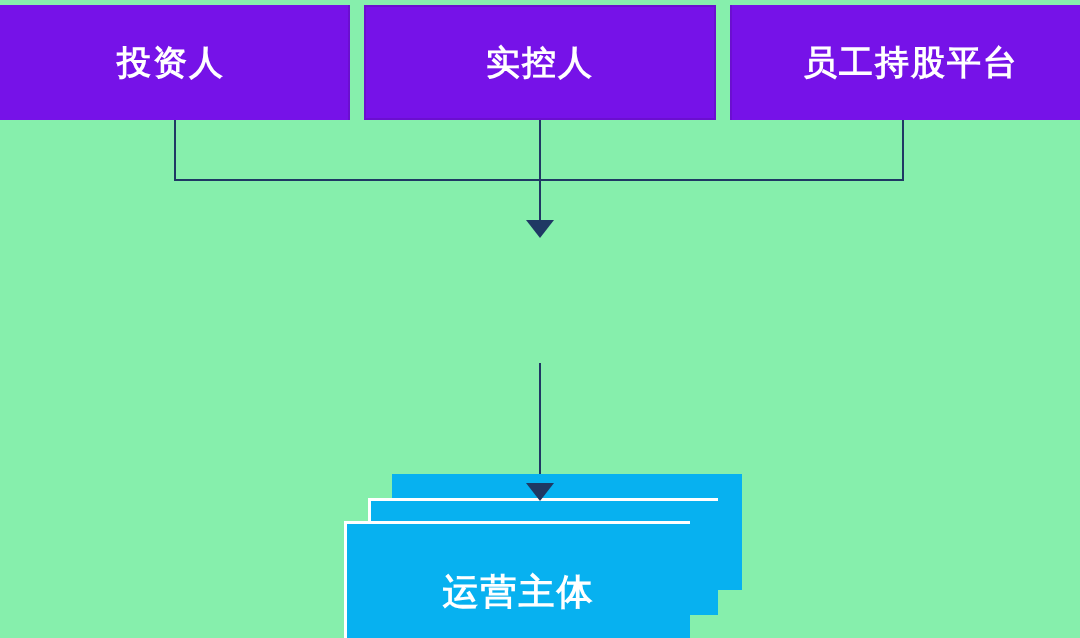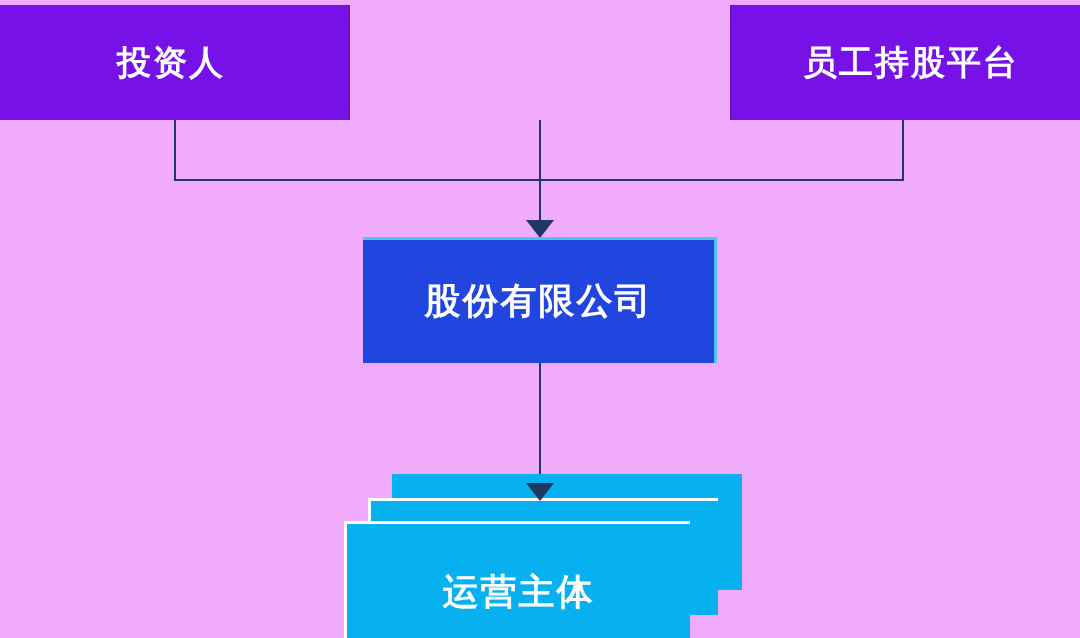--- a/index.html
+++ b/index.html
@@ -8,21 +8,21 @@
     padding: 0;
     background: #ffffff;
   }
   body {
     font-family: "DejaVu Sans", "Liberation Sans", sans-serif;
   }
   #canvas {
     position: relative;
     width: 1080px;
     height: 638px;
-    background: #f0abfc;
+    background: #86efac;
     overflow: hidden;
   }
 
   
   .node {
     position: absolute;
     box-sizing: border-box;
     display: flex;
     align-items: center;
     justify-content: center;
@@ -128,35 +128,35 @@
 </style>
 </head>
 <body>
 
 <div id="canvas">
 
   <div class="node tier1" id="node-investor">
     <span class="node-label">投资人</span>
   </div>
 
+  <div class="node tier1" id="node-controller">
+    <span class="node-label">实控人</span>
+  </div>
 
   <div class="node tier1" id="node-esop">
     <span class="node-label">员工持股平台</span>
   </div>
 
   <div class="conn conn-v" id="conn-investor-drop"></div>
   <div class="conn conn-v" id="conn-controller-drop"></div>
   <div class="conn conn-v" id="conn-esop-drop"></div>
   <div class="conn conn-h" id="conn-bus"></div>
   <div class="conn conn-v" id="conn-to-company"></div>
   <div class="arrow" id="arrow-company"></div>
 
-  <div class="node" id="node-company">
-    <span class="node-label">股份有限公司</span>
-  </div>
 
   <div class="conn conn-v" id="conn-to-operating"></div>
 
   <div class="node tier3" id="node-operating-back"></div>
   <div class="node tier3" id="node-operating-mid"></div>
 
   <div class="arrow" id="arrow-operating"></div>
 
   <div class="node tier3" id="node-operating-front">
     <span class="node-label">运营主体</span>

